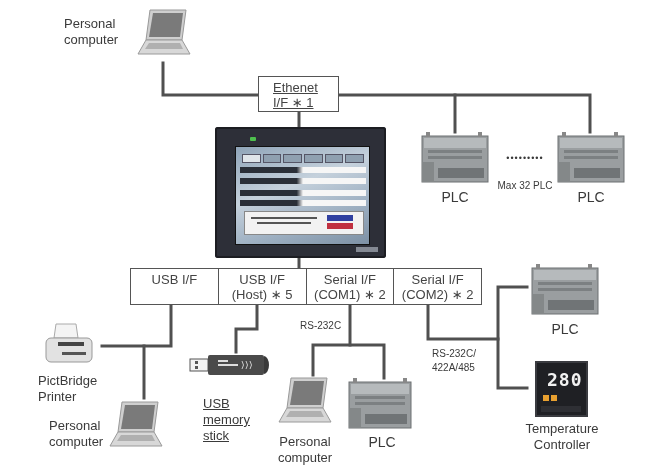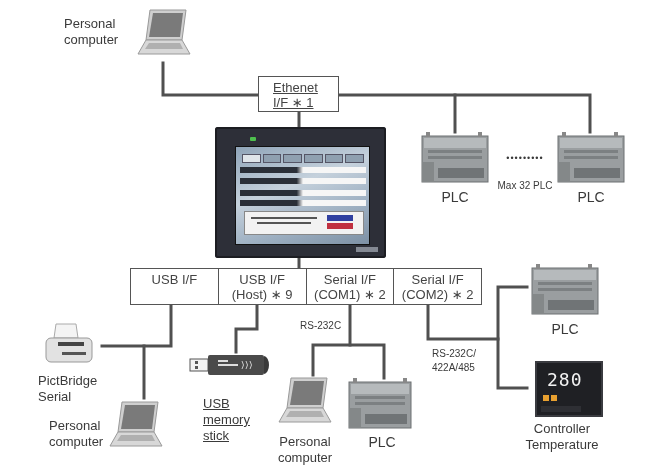--- a/index.html
+++ b/index.html
@@ -118,41 +118,41 @@
     <rect x="58" y="0" width="4" height="5" fill="#888"></rect>
 </svg>
 <div class="lbl c" style="left:569px; top:189px; width:44px; font-size:14px;">PLC</div>
 
 <div class="ifrow">
   <div class="ifcell">
     <div>USB I/F</div>
   </div>
   <div class="ifcell">
     <div>USB I/F</div>
-    <div>(Host) ∗ 9</div>
+    <div>(Host) ∗ 5</div>
   </div>
   <div class="ifcell">
     <div>Serial I/F</div>
     <div>(COM1) ∗ 2</div>
   </div>
   <div class="ifcell">
     <div>Serial I/F</div>
     <div>(COM2) ∗ 2</div>
   </div>
 </div>
 
 <svg class="abs" style="left:42px; top:322px;" width="54" height="48">
   <polygon points="14,2 34,2 36,16 12,16" fill="#f4f4f4" stroke="#aaa"></polygon>
   <rect x="4" y="16" width="46" height="24" rx="5" fill="#e2e2e2" stroke="#999"></rect>
   <rect x="16" y="20" width="26" height="4" fill="#444"></rect>
   <rect x="20" y="30" width="24" height="3" fill="#555"></rect>
 </svg>
 <div class="lbl" style="left:38px; top:373px; font-size:13px;">
   <div>PictBridge</div>
-  <div>Serial</div>
+  <div>Printer</div>
 </div>
 
 <div class="lbl" style="left:49px; top:418px;">
   <div>Personal</div>
   <div>computer</div>
 </div>
 <svg class="abs" style="left:108px; top:400px;" width="58" height="50">
   <polygon points="14,2 50,2 46,32 10,32" fill="#cfcfcf" stroke="#999"></polygon>
   <polygon points="17,5 47,5 44,29 13,29" fill="#7a7a7a"></polygon>
   <polygon points="10,32 46,32 54,46 2,46" fill="#d8d8d8" stroke="#9a9a9a"></polygon>
@@ -218,22 +218,22 @@
       <rect x="8" y="18" width="54" height="3"></rect>
       <rect x="8" y="24" width="54" height="3"></rect>
     </g>
   <rect x="2" y="30" width="12" height="20" fill="#848889"></rect>
   <rect x="18" y="36" width="46" height="10" fill="#707476"></rect>
   <rect x="6" y="0" width="4" height="5" fill="#888"></rect>
     <rect x="58" y="0" width="4" height="5" fill="#888"></rect>
 </svg>
 <div class="lbl c" style="left:543px; top:321px; width:44px; font-size:14px;">PLC</div>
 
-<div class="abs" style="left:535px; top:361px; width:68px; height:56px; background:#1f2024; border:2px solid #3a3b40; box-sizing:border-box;">
+<div class="abs" style="left:535px; top:361px; width:53px; height:56px; background:#1f2024; border:2px solid #3a3b40; box-sizing:border-box;font-weight:bold;">
   <div class="abs" style="left:10px; top:8px; font-family:'DejaVu Sans Mono', monospace; font-size:18px; line-height:18px; color:#f2f2f2; letter-spacing:1px;">280</div>
   <div class="abs" style="left:6px; top:32px; width:6px; height:6px; background:#e8a030;"></div>
   <div class="abs" style="left:14px; top:32px; width:6px; height:6px; background:#e8a030;"></div>
   <div class="abs" style="left:4px; top:43px; width:40px; height:6px; background:#2e2f34;"></div>
 </div>
 <div class="lbl c" style="left:519px; top:421px; width:86px;">
+  <div>Temperature</div>
   <div>Controller</div>
-  <div>Temperature</div>
 </div>
 
 </body></html>

